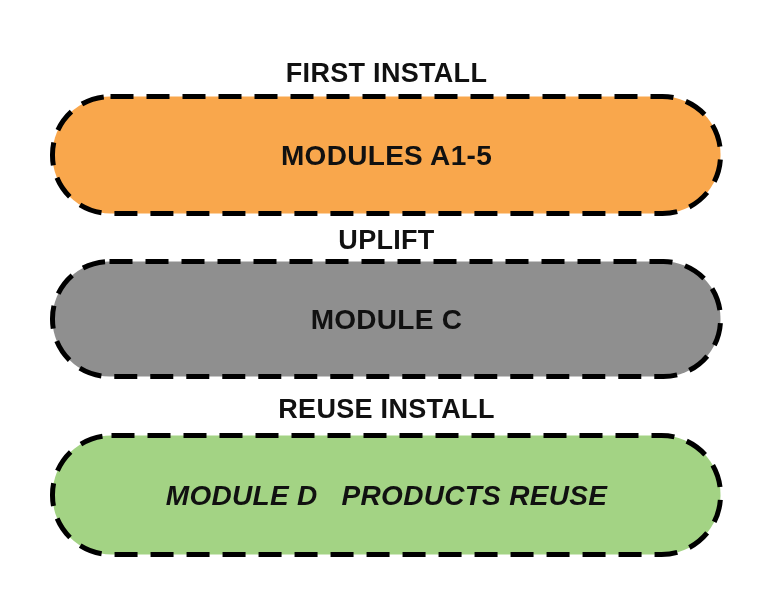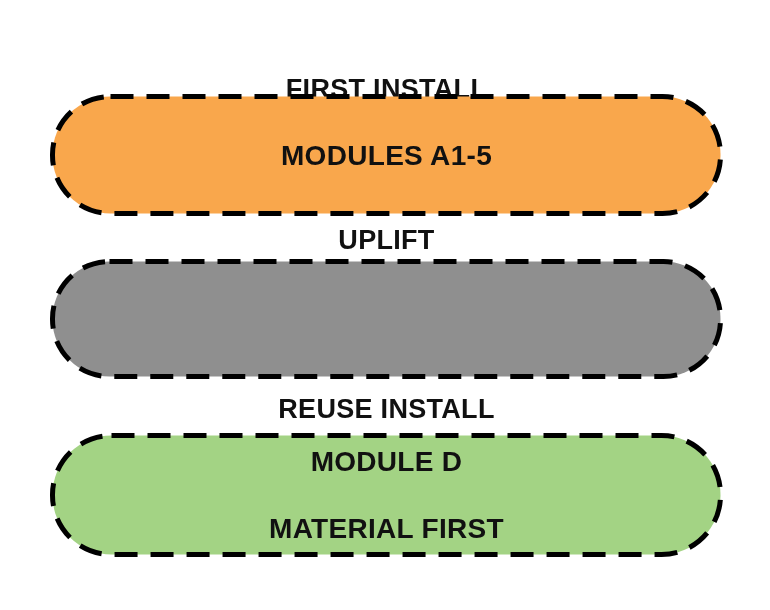--- a/index.html
+++ b/index.html
@@ -38,40 +38,40 @@
     width: 100%;
     height: 100%;
     display: block;
   }
   .block-text {
     position: relative;
     z-index: 1;
     width: 100%;
     height: 100%;
     display: flex;
-    flex-direction: column;
+    flex-direction: row;
     justify-content: center;
     align-items: center;
     text-align: center;
     gap: 24px;
   }
   .block-text .line {
     font-size: 28px;
     font-weight: bold;
     letter-spacing: 0.3px;
     line-height: 43px;
     color: var(--text-color);
     white-space: nowrap;
   }
-  #label-1 { top: 58px; margin-top: 16px; }
+  #label-1 { top: 58px; }
   #block-1 { top: 94px;  height: 122px; }
   #label-2 { top: 225px; }
   #block-2 { top: 259px; height: 120px; }
   #label-3 { top: 394px; }
-  #block-3 { top: 433px; height: 124px; }
+  #block-3 { top: 433px; height: 124px; font-style: italic; }
 </style>
 </head>
 <body style="background: rgb(255, 255, 255); --text-color: #111111;">
 
 <div id="label-1" class="stage-label">FIRST INSTALL</div>
 
 <div id="block-1" class="block">
   <svg class="block-bg" viewBox="0 0 673 122" preserveAspectRatio="none" aria-hidden="true">
     <rect x="2.5" y="2.5" width="668" height="117" rx="58" ry="58" stroke-width="5" stroke-dasharray="23 13" fill="#F9A74C" stroke="#000000"></rect>
   </svg>
@@ -80,26 +80,27 @@
   </div>
 </div>
 
 <div id="label-2" class="stage-label">UPLIFT</div>
 
 <div id="block-2" class="block">
   <svg class="block-bg" viewBox="0 0 673 120" preserveAspectRatio="none" aria-hidden="true">
     <rect x="2.5" y="2.5" width="668" height="115" rx="57" ry="57" stroke-width="5" stroke-dasharray="23 13" fill="#8F8F8F" stroke="#000000"></rect>
   </svg>
   <div class="block-text">
+    <div class="line">MODULE C</div>
   </div>
 </div>
 
 <div id="label-3" class="stage-label">REUSE INSTALL</div>
 
 <div id="block-3" class="block">
   <svg class="block-bg" viewBox="0 0 673 124" preserveAspectRatio="none" aria-hidden="true">
     <rect x="2.5" y="2.5" width="668" height="119" rx="59" ry="59" stroke-width="5" stroke-dasharray="23 13" fill="#A3D384" stroke="#000000"></rect>
   </svg>
   <div class="block-text">
     <div class="line">MODULE D</div>
-    <div class="line">MATERIAL FIRST</div>
+    <div class="line">PRODUCTS REUSE</div>
   </div>
 </div>
 
 </body></html>

